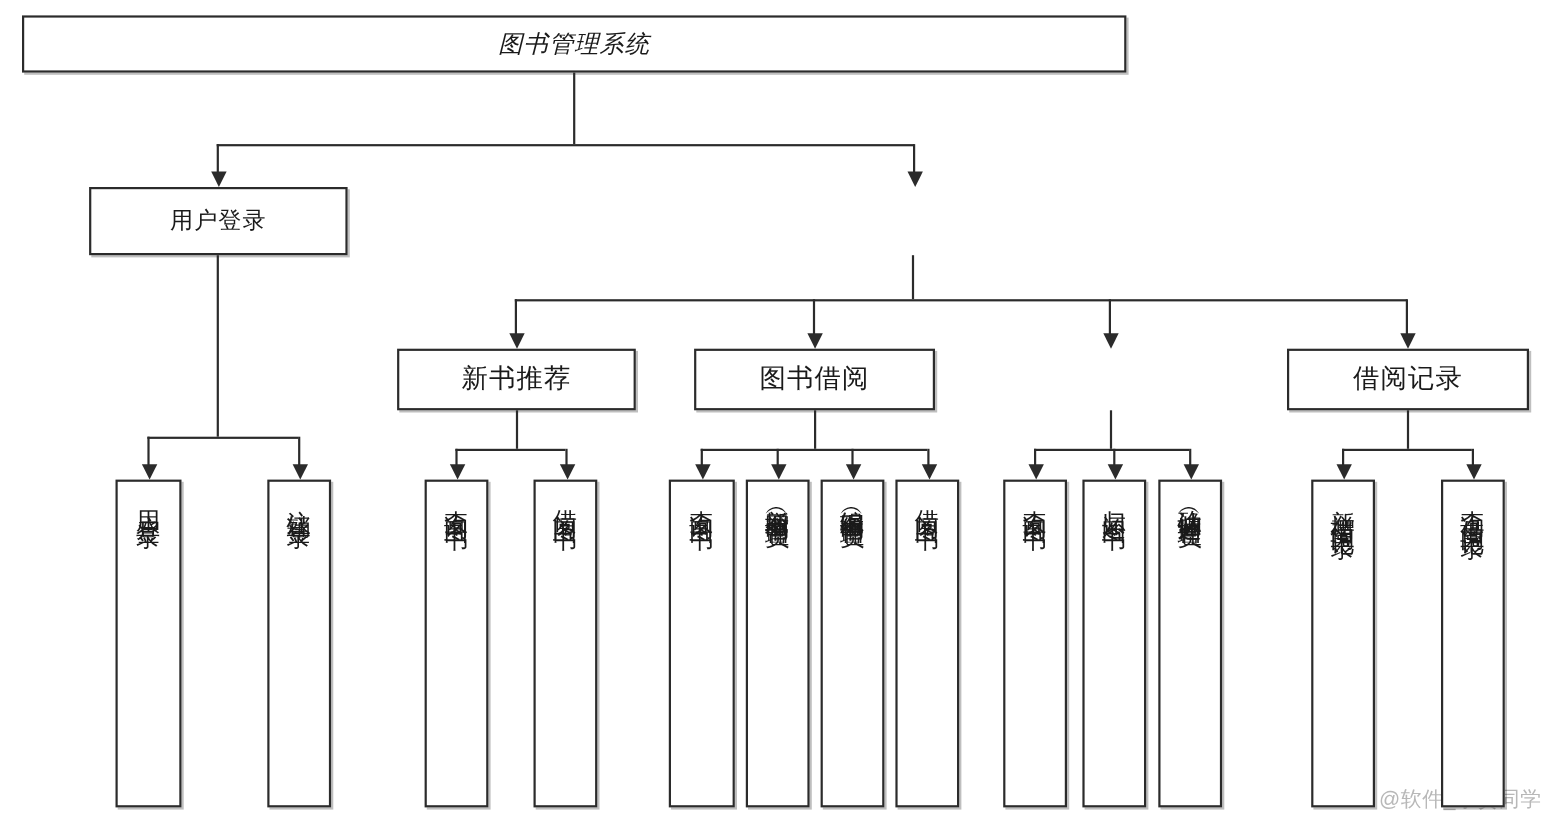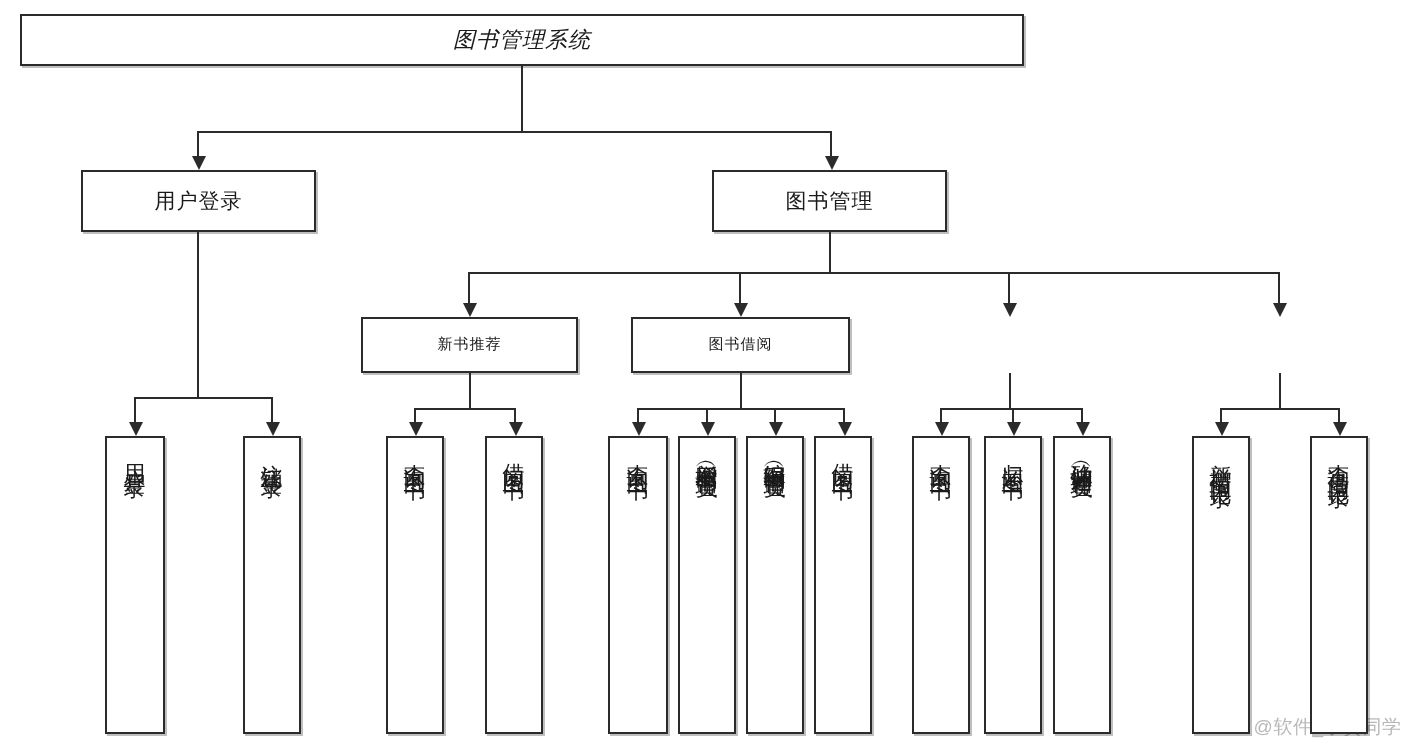--- a/index.html
+++ b/index.html
@@ -32,21 +32,21 @@
   }
   .node .label {
     font-size: 21px;
     line-height: 1.15;
     letter-spacing: 1px;
     white-space: nowrap;
     color: #1a1a1a;
   }
   .node.root .label { font-size: 22px; }
   .node.level2 .label { font-size: 21px; }
-  .node.level3 .label { font-size: 15px; font-family: Liberation Serif, serif; }
+  .node.level3 .label { font-size: 24px; }
 
   
   .node.leaf {
     align-items: flex-start;
     justify-content: center;
     padding-top: 8px;
   }
   .node.leaf .label {
     writing-mode: vertical-rl;
     text-orientation: upright;
@@ -92,28 +92,28 @@
 
 <div id="canvas">
 
   <div id="watermark" style="left: 1192px; top: 714px; color: rgb(184, 184, 184);">CSDN @软件_小贺同学</div>
 <div class="node root" style="left: 20px; top: 14px; width: 1004px; height: 52px; font-style: italic;">
       <span class="label">图书管理系统</span>
     </div>
     <div class="node level2" style="left: 81px; top: 170px; width: 235px; height: 62px;">
       <span class="label">用户登录</span>
     </div>
-    <div class="node level2" style="left: 712px; top: 170px; width: 235px; height: 62px;">
-      <span class="label">图书管理</span>
-    </div>
     <div class="node level3" style="left: 361px; top: 317px; width: 217px; height: 56px;">
       <span class="label">新书推荐</span>
     </div>
     <div class="node level3" style="left: 631px; top: 317px; width: 219px; height: 56px;">
       <span class="label">图书借阅</span>
+    </div>
+    <div class="node level3" style="left: 1170px; top: 317px; width: 220px; height: 56px;">
+      <span class="label">借阅记录</span>
     </div>
     <div class="node leaf" style="left: 105px; top: 436px; width: 60px; height: 298px;">
       <span class="label">用户登录</span>
     </div>
     <div class="node leaf" style="left: 243px; top: 436px; width: 58px; height: 298px;">
       <span class="label">注销登录</span>
     </div>
     <div class="node leaf" style="left: 386px; top: 436px; width: 58px; height: 298px;">
       <span class="label">查询图书</span>
     </div>

